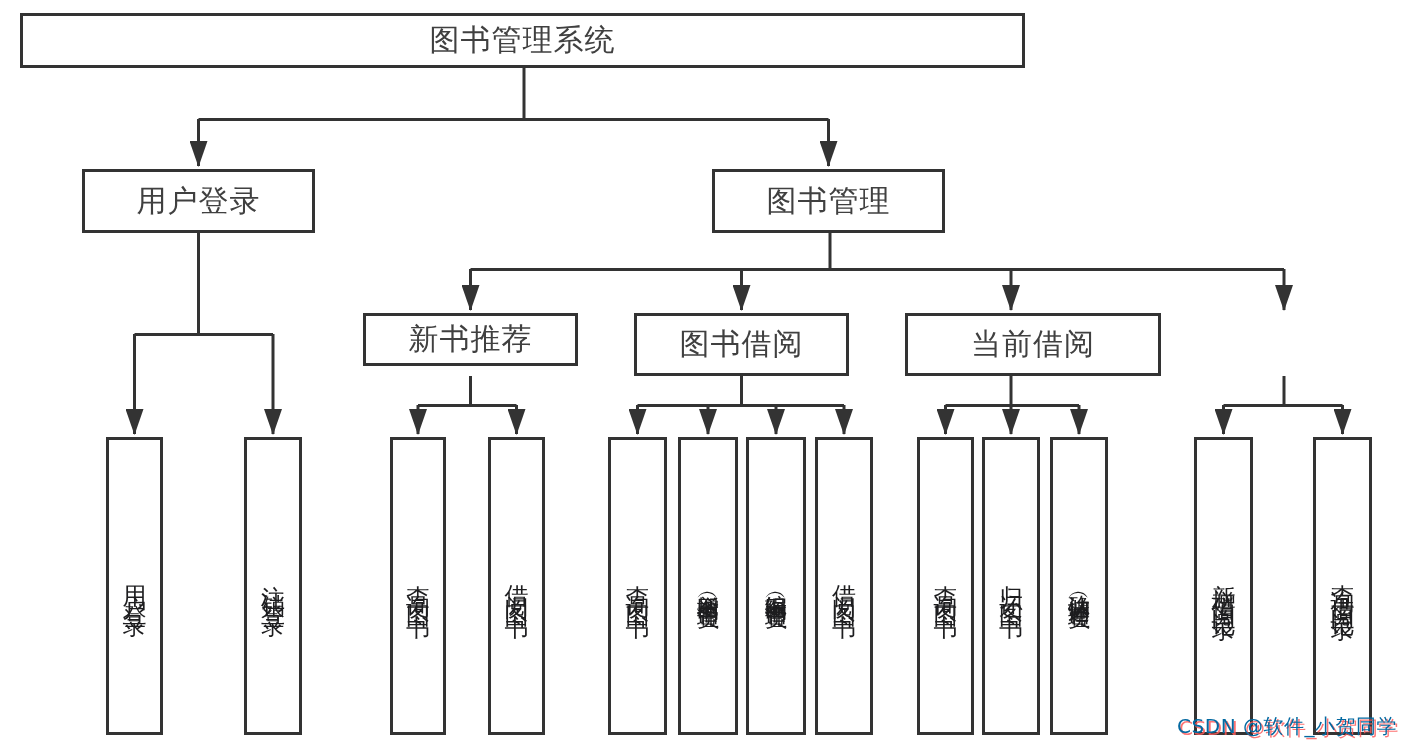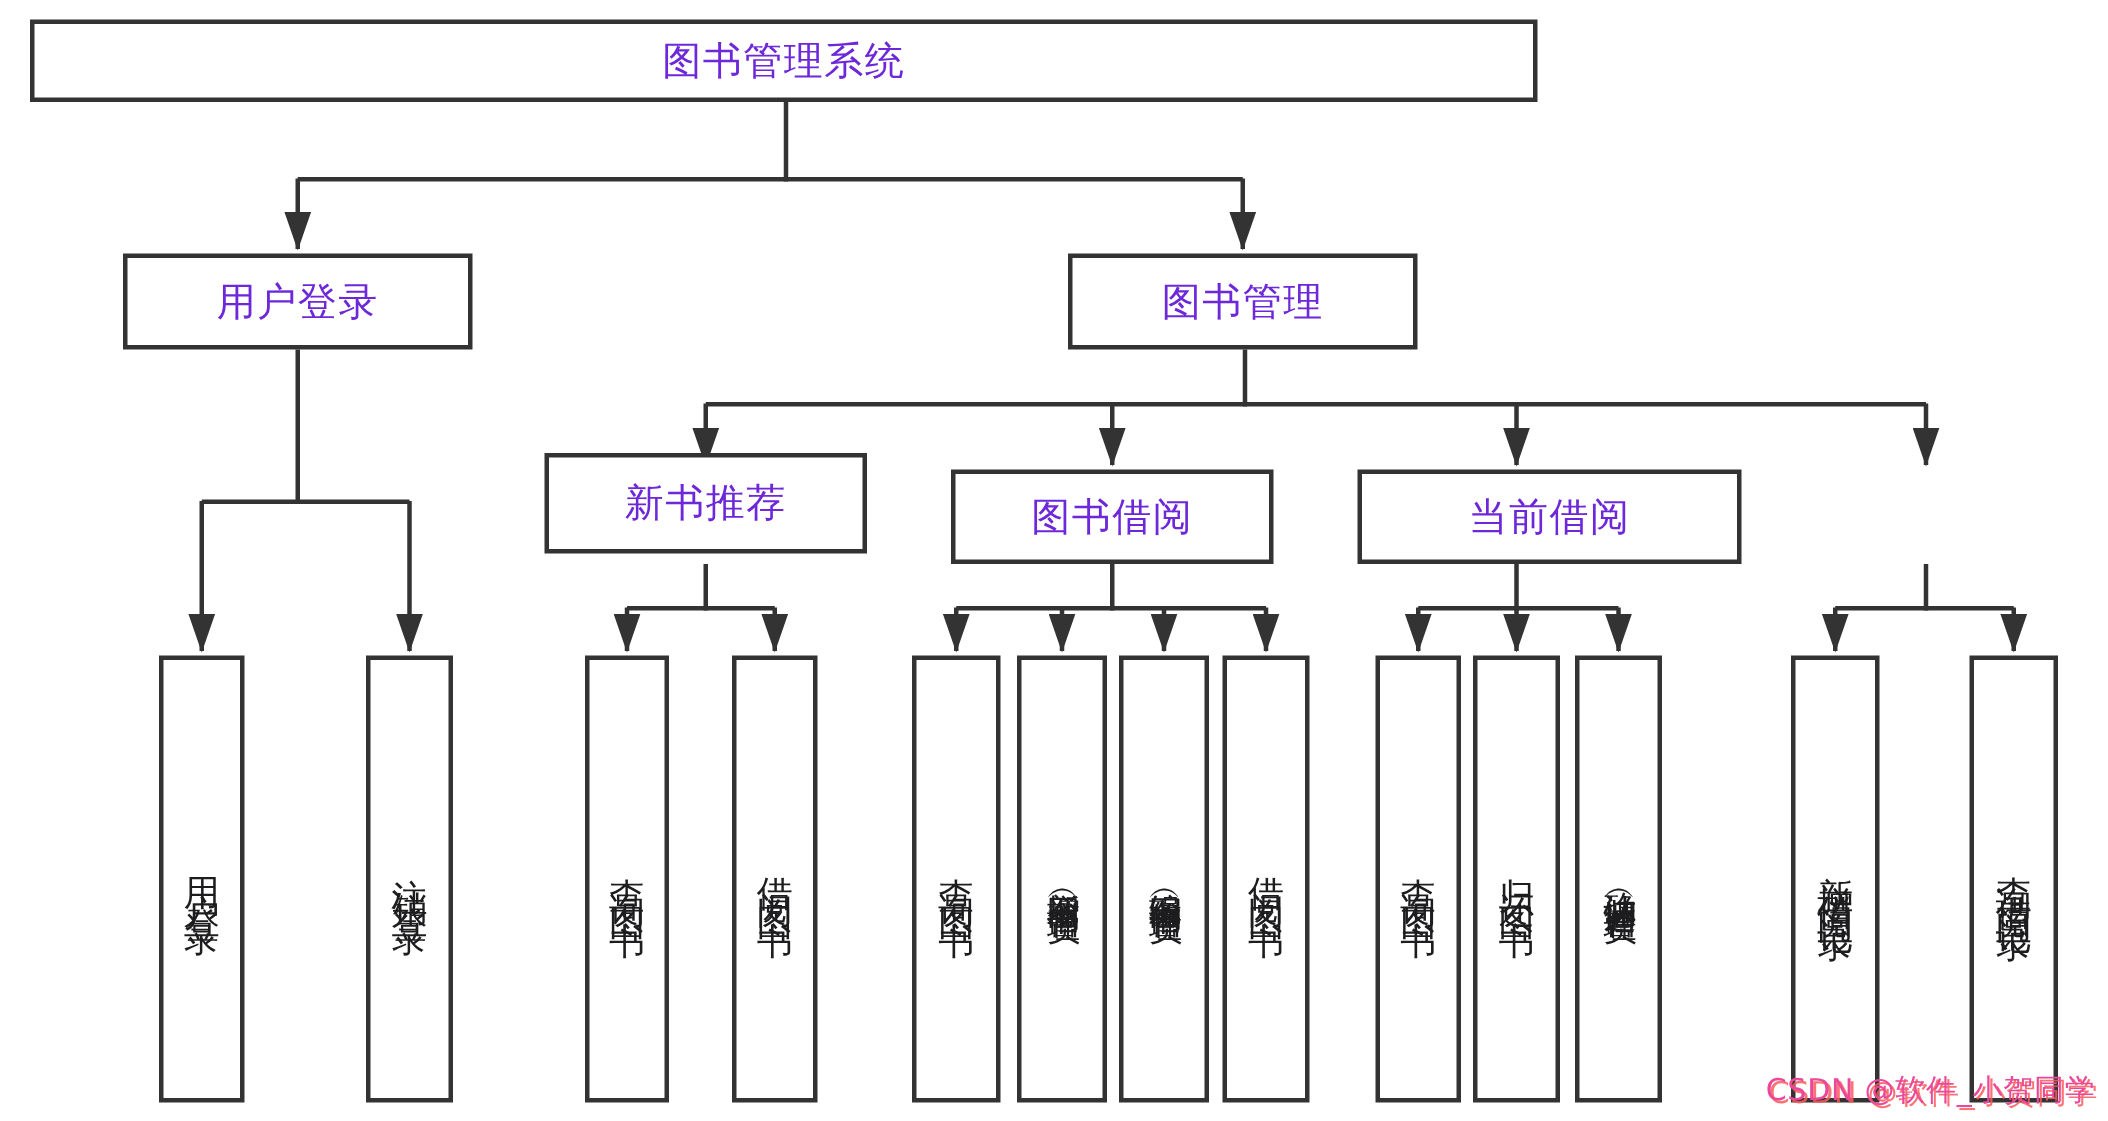--- a/index.html
+++ b/index.html
@@ -13,36 +13,36 @@
   .wires{position:absolute;left:0;top:0;width:1405px;height:747px;}
   .box{
     position:absolute;
     box-sizing:border-box;
     background:#ffffff;
     border:3px solid #333333;
     display:flex;align-items:center;justify-content:center;
     z-index:2;
   }
   .hlabel{
-    font-size:26px;color:#6d28d9;letter-spacing:1px;white-space:nowrap;text-align:right;
+    font-size:30px;color:#404040;letter-spacing:1px;white-space:nowrap;text-align:right;
   }
   .vlabel{
     writing-mode:vertical-rl;
     text-orientation:mixed;
     font-size:24px;color:#1d1d1f;white-space:nowrap;
     line-height:1;
   }
   .ls-wide{letter-spacing:10px;}
   .ls-mid{letter-spacing:7px;}
   .ls-tight{letter-spacing:2px;font-size:22px;}
   .watermark{
     position:absolute;
     right:8px;bottom:7px;
     font-size:20px;
-    color:#ec4899;
+    color:#0369a1;
     text-shadow:2px 2px 0 rgba(252,91,91,0.85);
     letter-spacing:0.5px;
     z-index:5;
     white-space:nowrap;
   }
 </style>
 </head>
 <body>
 
 <div class="canvas">
@@ -100,21 +100,21 @@
     <span class="hlabel">图书管理系统</span>
   </div>
 
   <div class="box" style="left:82px;top:169px;width:233px;height:64px">
     <span class="hlabel">用户登录</span>
   </div>
   <div class="box" style="left:712px;top:169px;width:233px;height:64px">
     <span class="hlabel">图书管理</span>
   </div>
 
-  <div class="box" style="left:363px;top:302px;width:215px;height:67px">
+  <div class="box" style="left:363px;top:313px;width:215px;height:53px">
     <span class="hlabel">新书推荐</span>
   </div>
   <div class="box" style="left:634px;top:313px;width:215px;height:63px">
     <span class="hlabel">图书借阅</span>
   </div>
   <div class="box" style="left:905px;top:313px;width:256px;height:63px">
     <span class="hlabel">当前借阅</span>
   </div>
 
   <div class="box" style="left:106px;top:437px;width:57px;height:298px">

